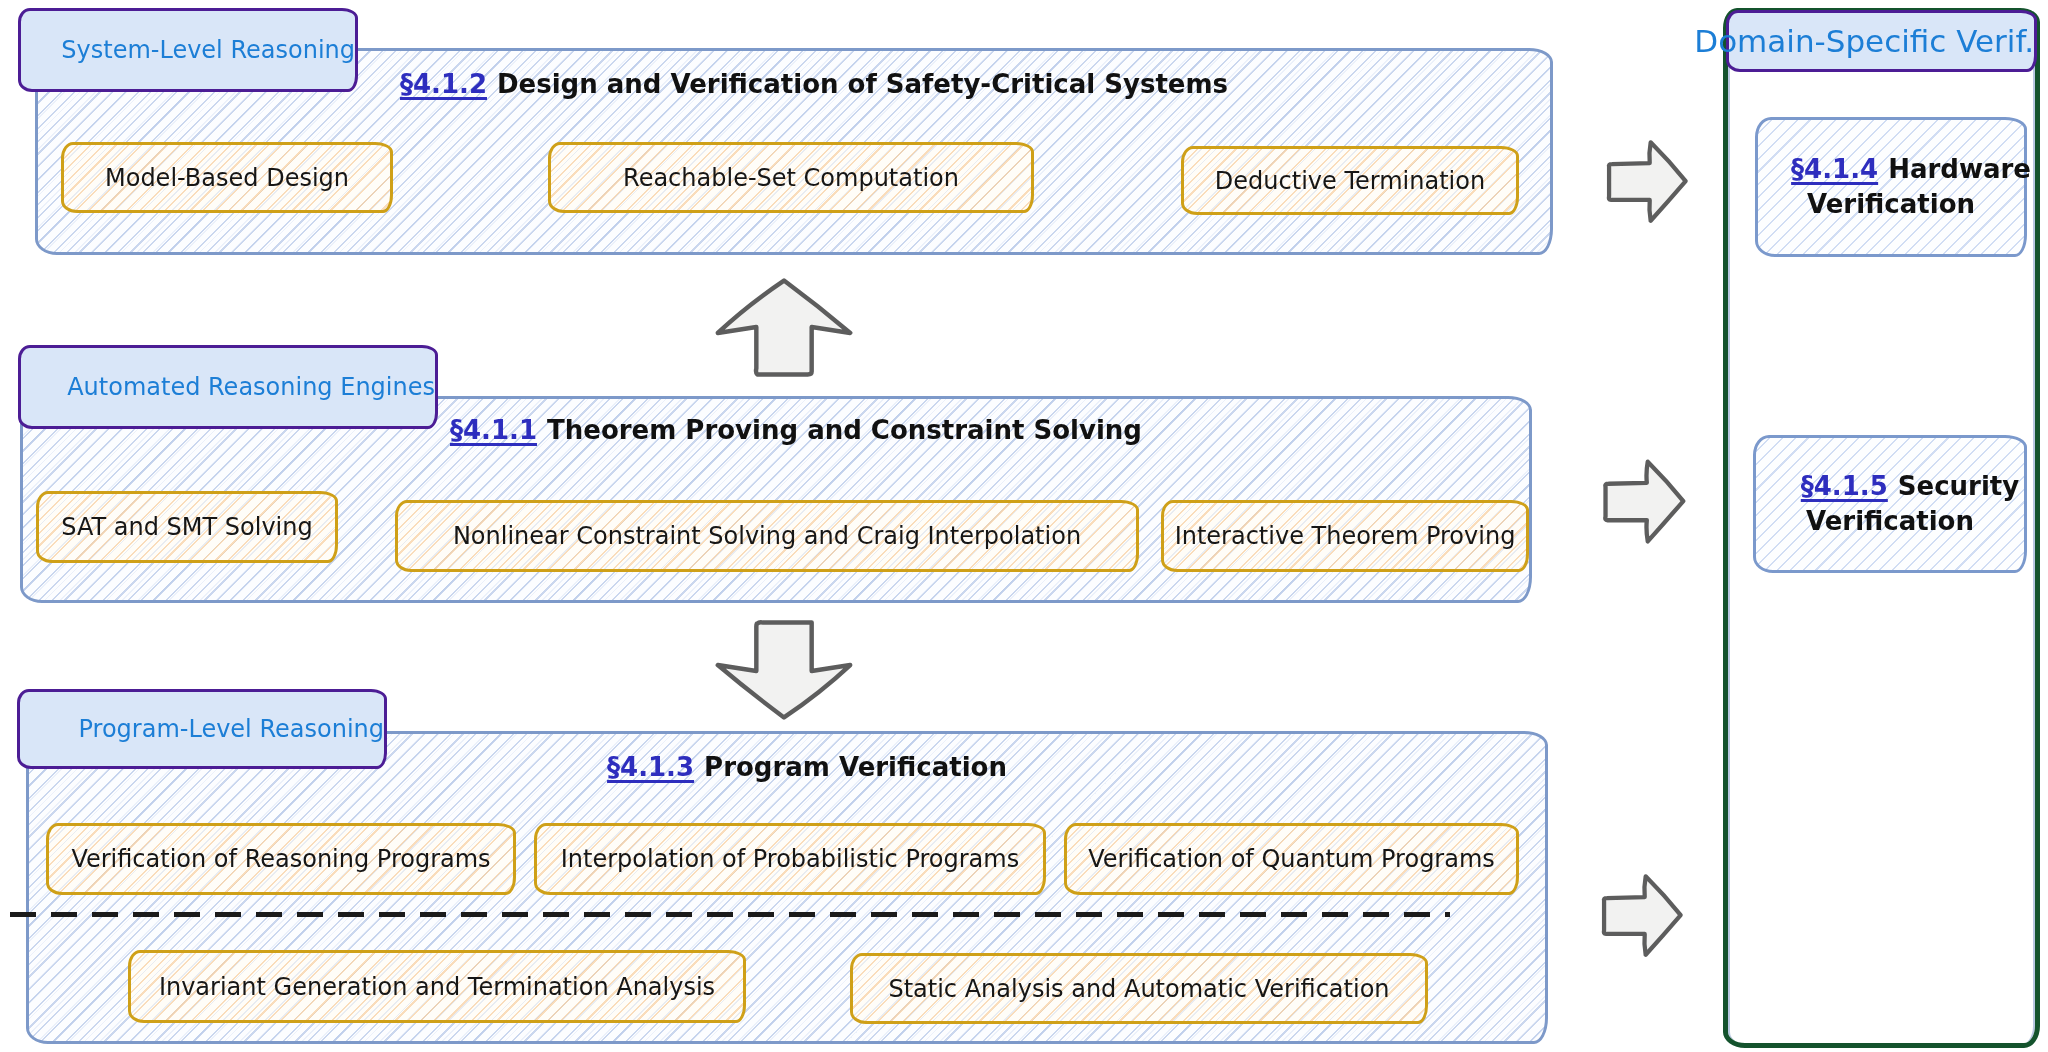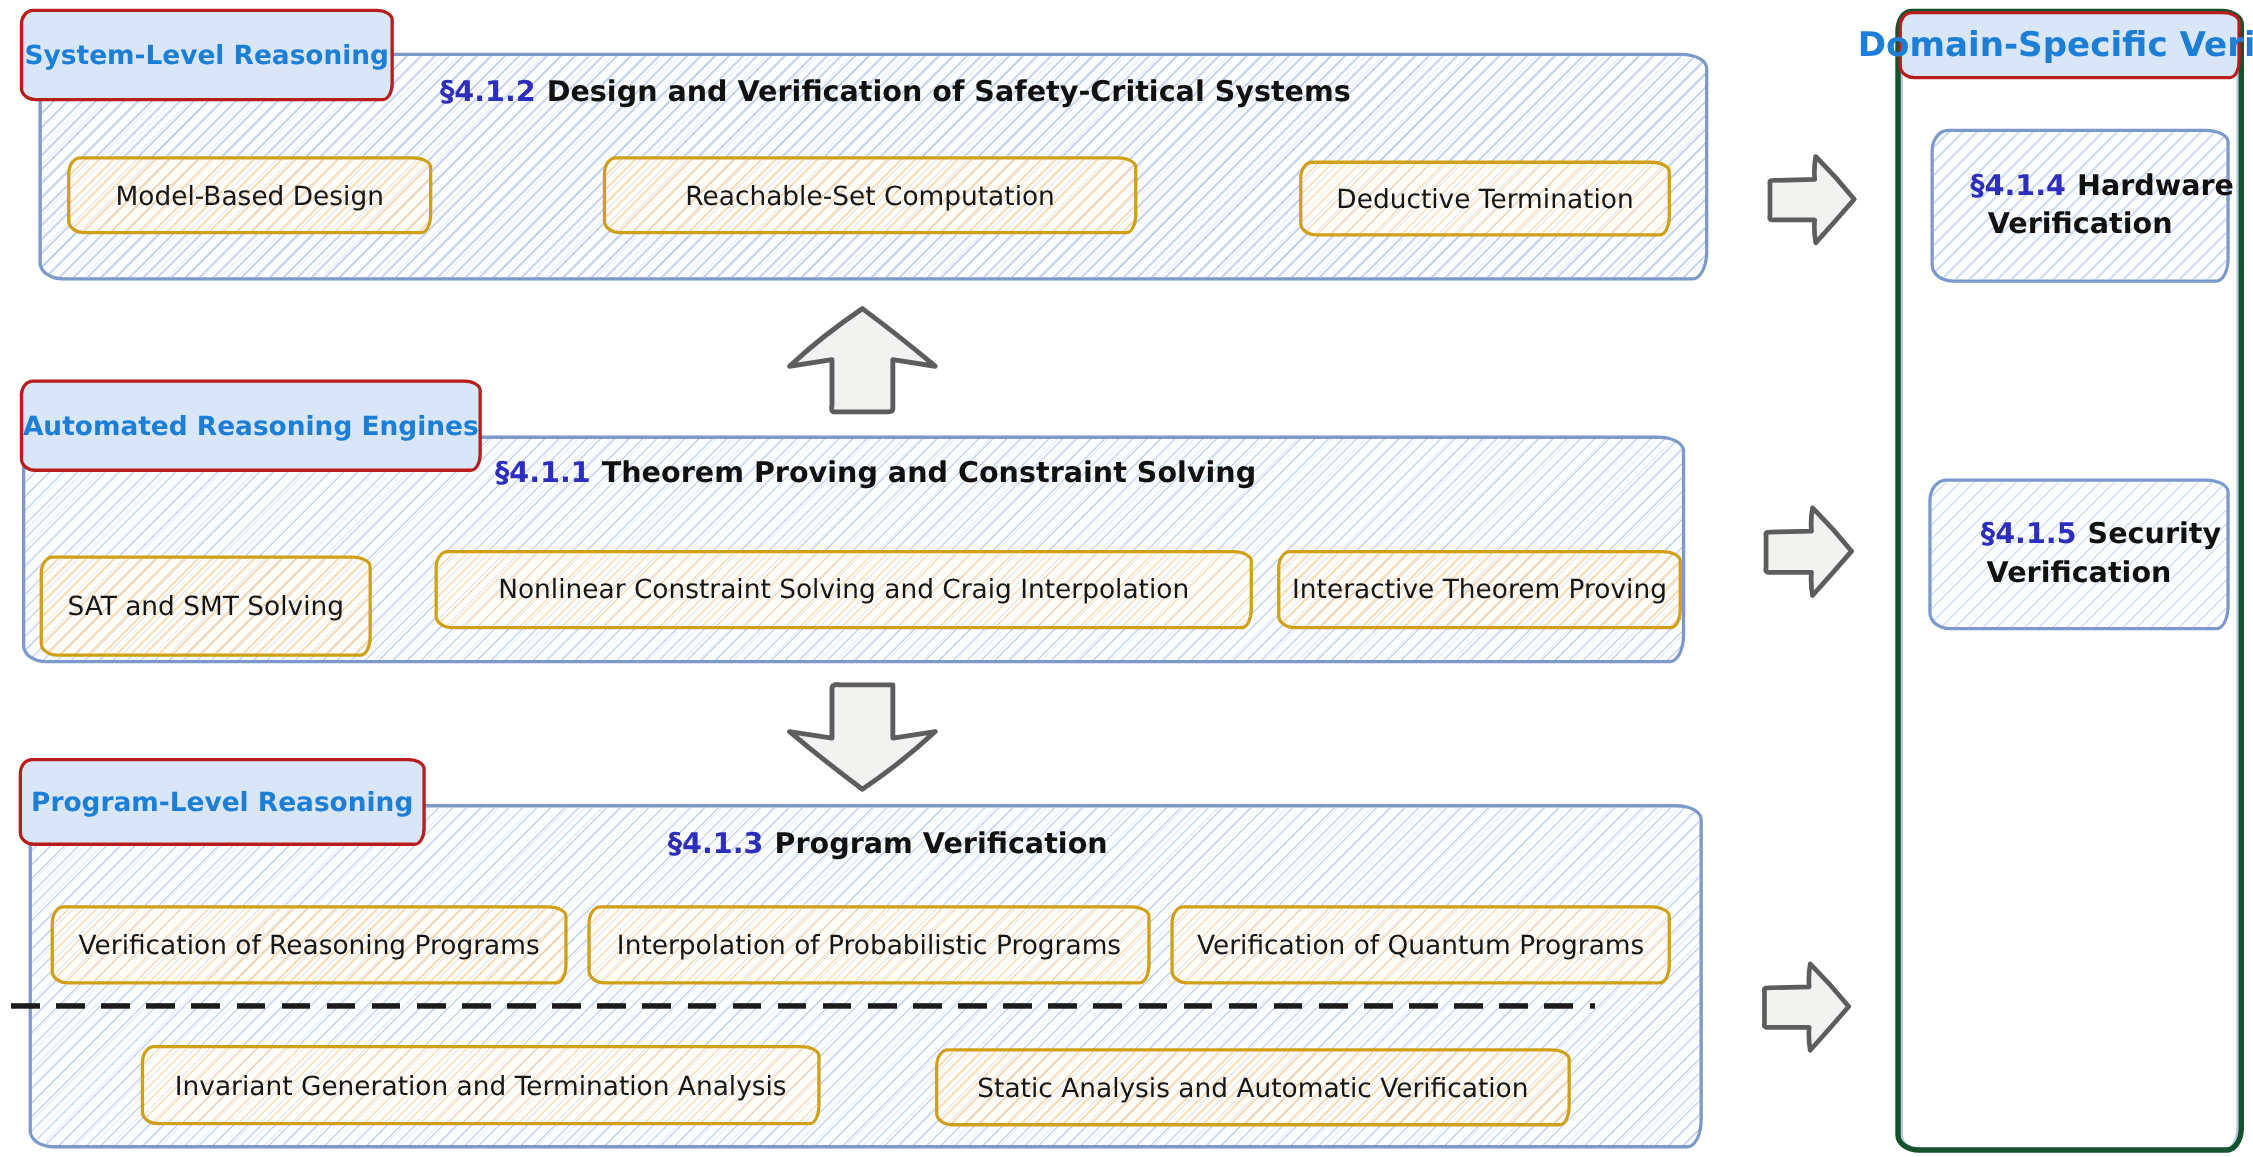--- a/index.html
+++ b/index.html
@@ -32,32 +32,32 @@
     box-sizing:border-box;
   }
   .dpanel{
     position:absolute;border:5px solid #14532d;background:#ffffff;z-index:1;
     border-radius:14px 20px 16px 22px / 20px 14px 22px 16px;
     box-sizing:border-box;
     box-shadow:inset 4px 0 0 -2px rgba(125,153,201,.55), inset -4px 0 0 -2px rgba(125,153,201,.55);
   }
   
   .tab{
-    position:absolute;z-index:3;display:flex;align-items:center;justify-content:center;
-    background:#d9e6f8;border:3px solid #b91c1c;box-sizing:border-box;
+    position:absolute;z-index:3;display:flex;align-items:center;justify-content:flex-end;
+    background:#d9e6f8;border:3px solid #4c1d95;box-sizing:border-box;
     border-radius:12px 16px 10px 14px / 14px 10px 16px 12px;
-    color:#1c7ed6;font-weight:bold;font-size:24px;white-space:nowrap;
+    color:#1c7ed6;font-weight:normal;font-size:24px;white-space:nowrap;
   }
   
   .panel-title{
     position:absolute;left:0;right:0;text-align:center;z-index:2;
     font-size:26px;font-weight:bold;color:#111;white-space:nowrap;
   }
   .seclink{
-    color:#2e2ebe;text-decoration-thickness:2.5px;
+    color:#2e2ebe;text-decoration:underline;text-decoration-thickness:2.5px;
     text-underline-offset:4px;font-weight:bold;margin-right:10px;cursor:pointer;padding-left:40px;
   }
   
   .obox{
     position:absolute;display:flex;align-items:center;justify-content:center;z-index:2;
     border:3.5px solid #cfa018;box-sizing:border-box;
     border-radius:12px 18px 10px 16px / 16px 10px 18px 12px;
     font-size:24px;font-weight:500;color:#161616;white-space:nowrap;
   }
   
@@ -93,21 +93,21 @@
     </div>
   </section>
   <div class="tab" style="left:18px;top:8px;width:340px;height:84px">
     <span>System-Level Reasoning</span>
   </div>
 
   <section class="panel hatch-blue" style="left:20px;top:396px;width:1512px;height:207px">
     <div class="panel-title" style="top:16px">
       <span class="seclink">§4.1.1</span><span>Theorem Proving and Constraint Solving</span>
     </div>
-    <div class="obox hatch-orange" style="left:13px;top:106px;width:302px;height:92px">
+    <div class="obox hatch-orange" style="left:13px;top:92px;width:302px;height:72px">
       <span>SAT and SMT Solving</span>
     </div>
     <div class="obox hatch-orange" style="left:372px;top:101px;width:744px;height:72px">
       <span>Nonlinear Constraint Solving and Craig Interpolation</span>
     </div>
     <div class="obox hatch-orange" style="left:1138px;top:101px;width:368px;height:72px">
       <span>Interactive Theorem Proving</span>
     </div>
   </section>
   <div class="tab" style="left:18px;top:345px;width:420px;height:84px">

